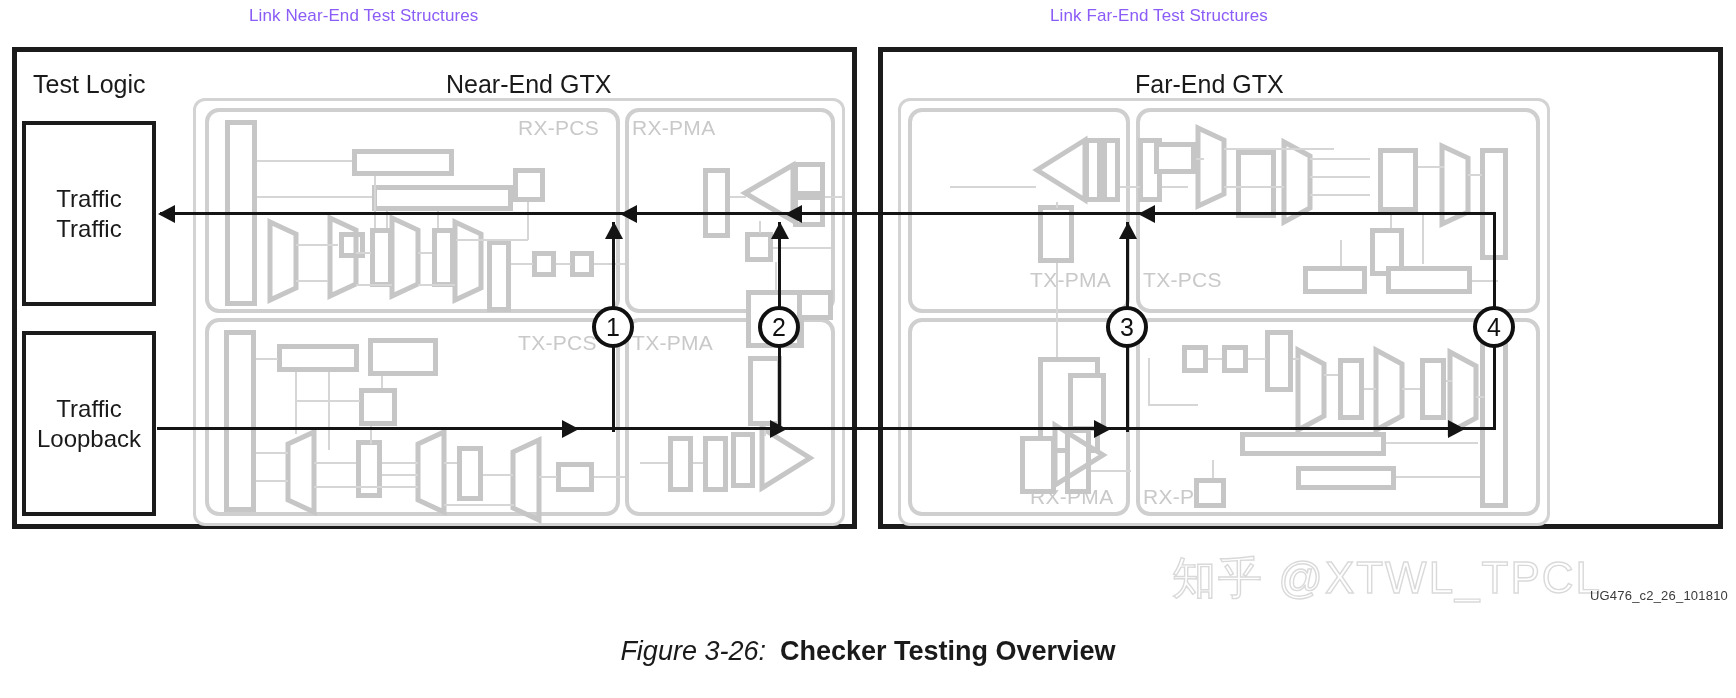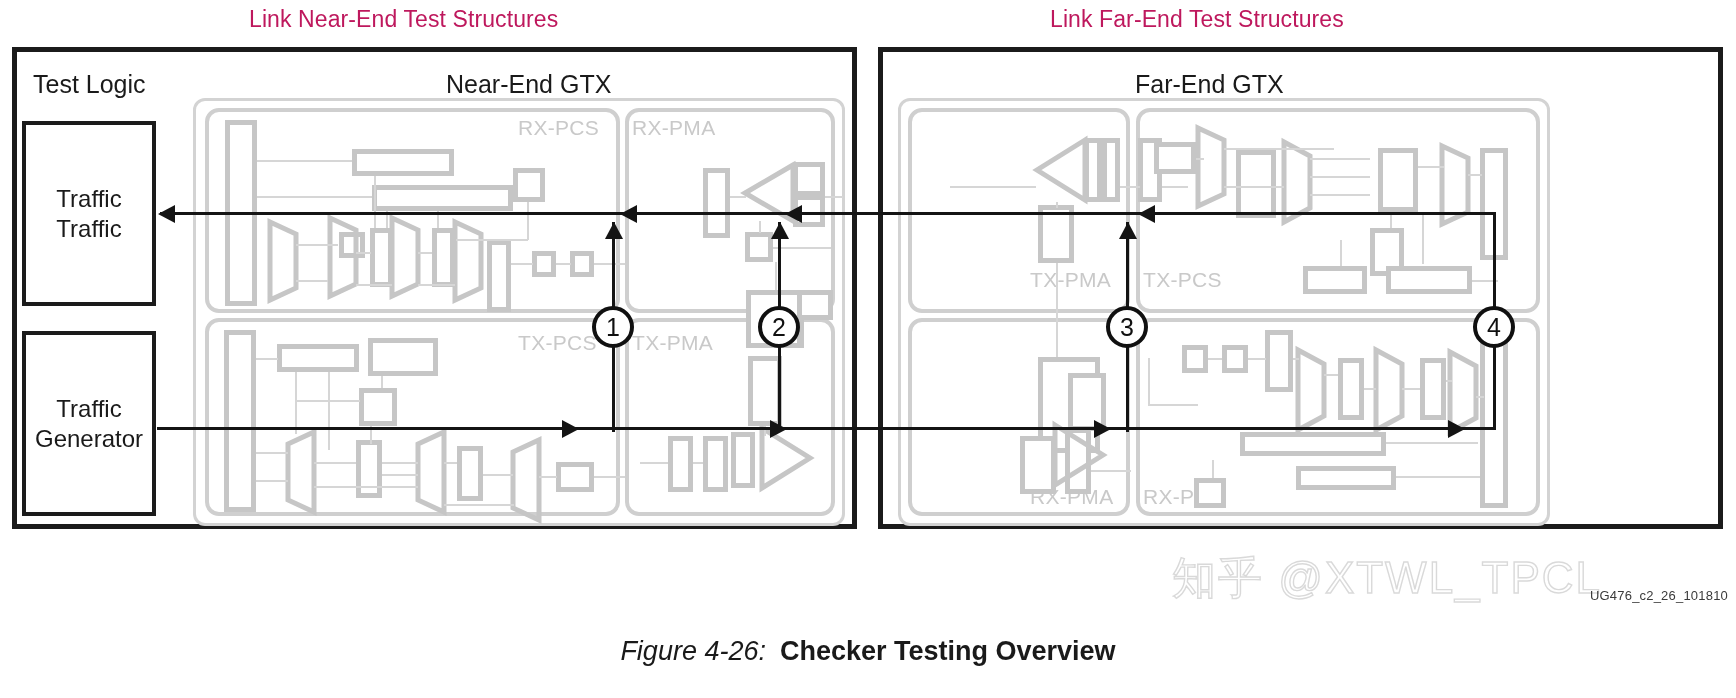--- a/index.html
+++ b/index.html
@@ -5,22 +5,22 @@
   html,body{margin:0;padding:0;background:#ffffff;}
   body{
     width:1736px;height:698px;position:relative;overflow:hidden;
     font-family:"Liberation Sans", sans-serif;
     color:#1a1a1a;
     -webkit-font-smoothing:antialiased;
   }
 
   
   .section-title{
-    position:absolute;top:6px;font-size:23px;letter-spacing:.1px;
-    white-space:nowrap;color:#be185d;text-align:center;
+    position:absolute;top:6px;font-size:17px;letter-spacing:.1px;
+    white-space:nowrap;color:#8b5cf6;text-align:center;
   }
   #near-title{left:249px;}
   #far-title{left:1050px;}
 
   
   .outer-panel{
     position:absolute;top:47px;height:482px;
     border:5px solid #1b1b1b;background:#ffffff;box-sizing:border-box;
   }
   #near-panel{left:12px;width:845px;}
@@ -122,21 +122,21 @@
 
 <div class="tl-box" id="traffic-checker">
   <div>
     <span>Traffic</span>
     <span>Traffic</span>
   </div>
 </div>
 <div class="tl-box" id="traffic-generator">
   <div>
     <span>Traffic</span>
-    <span>Generator</span>
+    <span>Loopback</span>
   </div>
 </div>
 
 <div class="outer-panel" id="far-panel"></div>
 <div class="gtx-title" id="far-gtx-title">Far-End GTX</div>
 
 <div class="gtx-wrap" id="near-gtx-wrap"></div>
 
 <div class="quad" style="left:205px;top:108px;width:415px;height:205px;"></div>
 <div class="quad-label" style="left:518px;top:116px;">RX-PCS</div>
@@ -415,14 +415,14 @@
   <span>3</span>
 </div>
 <div class="marker" style="left:1473px;top:306px;">
   <span>4</span>
 </div>
 
 <div id="watermark">知乎 @XTWL_TPCL</div>
 <div id="doc-id">UG476_c2_26_101810</div>
 
 <div id="caption">
-  <span class="fignum">Figure 4-26:</span><span class="figtitle">Checker Testing Overview</span>
+  <span class="fignum">Figure 3-26:</span><span class="figtitle">Checker Testing Overview</span>
 </div>
 
 </body></html>

